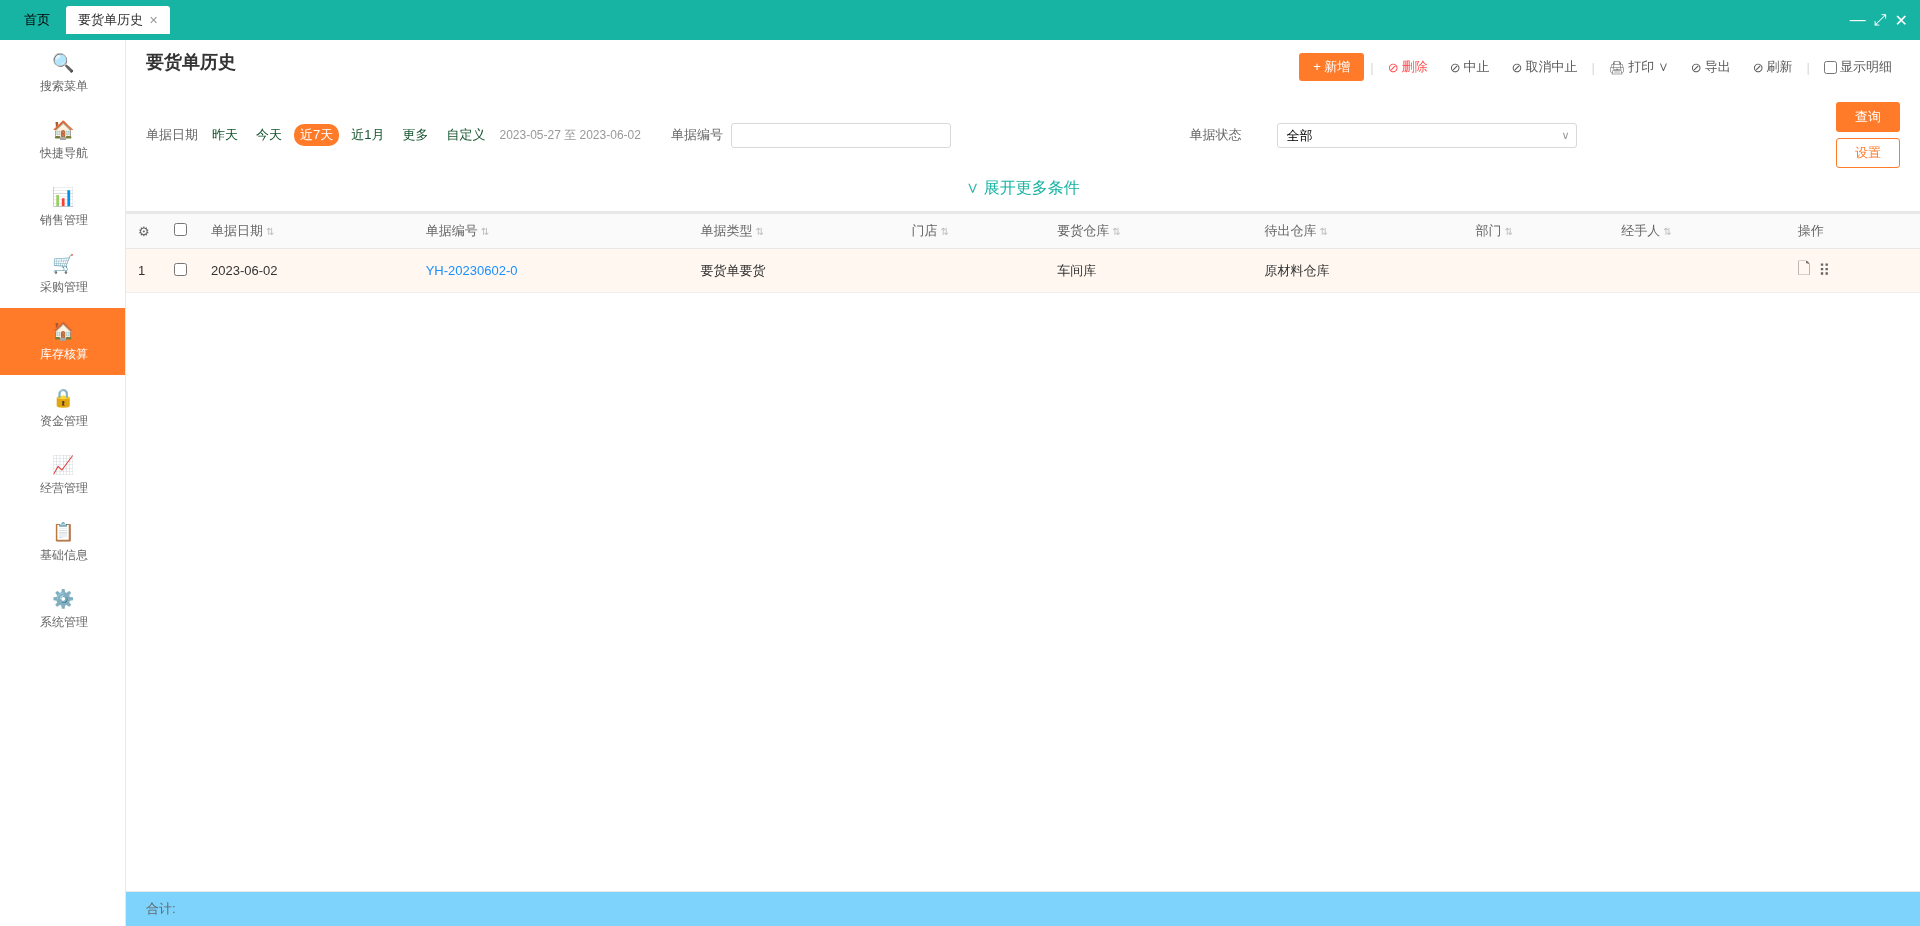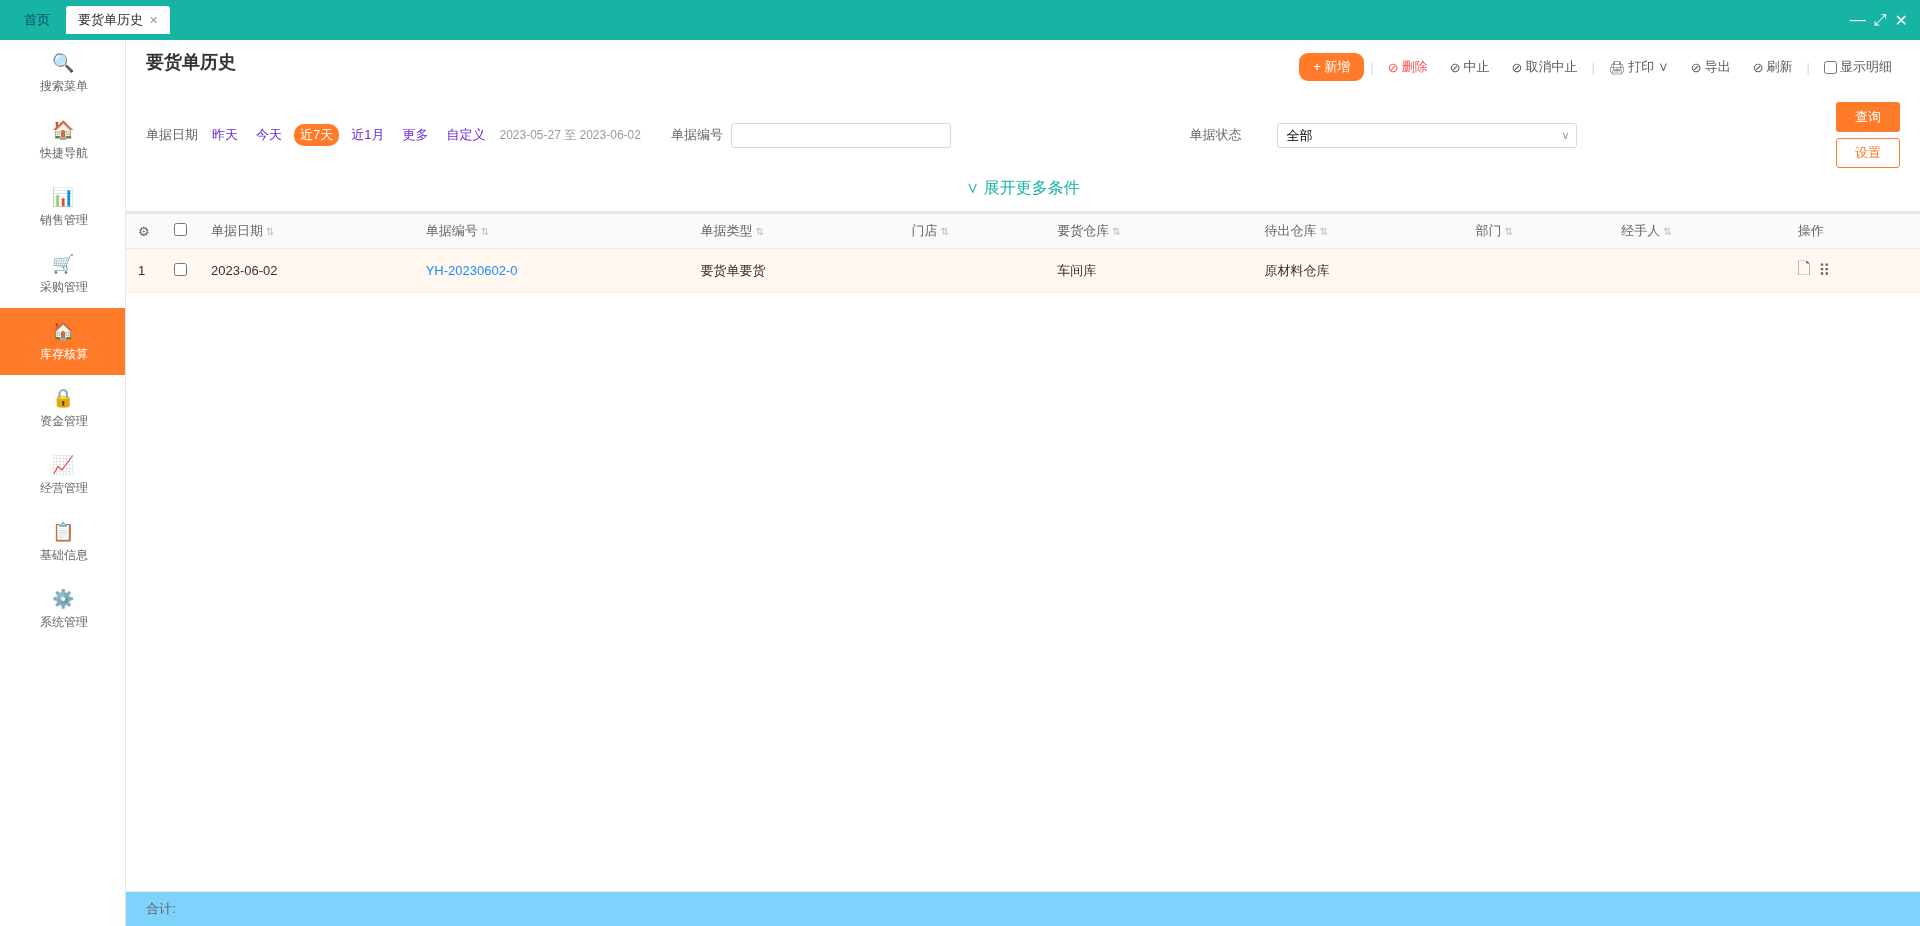--- a/index.html
+++ b/index.html
@@ -7,40 +7,40 @@
 
     
     .app-container { display: flex; flex-direction: column; width: 1920px; height: 926px; }
     .top-bar { height: 40px; background: #17b3a3; display: flex; align-items: center; padding: 0 12px; gap: 4px; flex-shrink: 0; }
     .main-area { display: flex; flex: 1; overflow: hidden; }
     .sidebar { width: 126px; background: #fff; display: flex; flex-direction: column; border-right: 1px solid #e8e8e8; flex-shrink: 0; }
     .content { flex: 1; display: flex; flex-direction: column; background: #f5f5f5; overflow: hidden; }
 
     
     .tab { display: flex; align-items: center; height: 28px; padding: 0 12px; border-radius: 3px 3px 0 0; font-size: 13px; cursor: pointer; gap: 6px; }
-    .tab.home { background: transparent; color: #0c4a6e; font-family: Liberation Serif, serif; }
+    .tab.home { background: transparent; color: #000000; font-family: Liberation Serif, serif; }
     .tab.active { background: #fff; color: #333; }
     .tab .close-btn { font-size: 11px; color: #999; cursor: pointer; }
     .top-bar-right { margin-left: auto; display: flex; align-items: center; gap: 8px; }
     .top-bar-icon { color: #fff; font-size: 16px; cursor: pointer; }
 
     
     .sidebar-item { display: flex; flex-direction: column; align-items: center; justify-content: center; padding: 12px 0; cursor: pointer; color: #666; font-size: 12px; gap: 4px; border-left: 3px solid transparent; }
     .sidebar-item.active { background: #ff7b2a; color: #fff; border-left-color: #ff7b2a; }
     .sidebar-item .icon { font-size: 18px; }
     .page-title { font-size: 18px; font-weight: bold; color: #333; padding-bottom: 10px; }
     .toolbar-btn { display: flex; align-items: center; gap: 3px; font-size: 13px; cursor: pointer; color: #595959; padding: 4px 8px; border-radius: 3px; }
-    .toolbar-btn.primary { background: #ff7b2a; color: #fff; border: none; padding: 5px 14px; border-radius: 9px; }
+    .toolbar-btn.primary { background: #ff7b2a; color: #fff; border: none; padding: 5px 14px; border-radius: 3px; }
     .toolbar-btn.danger { color: #ff4d4f; }
 
     
     .filter-area { background: #fff; padding: 12px 20px; border-bottom: 1px solid #e8e8e8; }
     .filter-label { color: #666; font-size: 13px; white-space: nowrap; }
     .date-btns { display: flex; align-items: center; gap: 6px; }
-    .date-btn { font-size: 13px; cursor: pointer; color: #6d28d9; padding: 2px 6px; border-radius: 3px; }
+    .date-btn { font-size: 13px; cursor: pointer; color: #14532d; padding: 2px 6px; border-radius: 3px; }
     .date-btn.active { background: #ff7b2a; color: #fff; border-radius: 10px; }
     .date-range { font-size: 12px; color: #999; }
     .filter-input { border: 1px solid #d9d9d9; border-radius: 3px; padding: 4px 8px; font-size: 13px; width: 200px; outline: none; }
     .filter-select { border: 1px solid #d9d9d9; border-radius: 3px; padding: 4px 8px; font-size: 13px; width: 200px; background: #fff; outline: none; appearance: none; }
     .select-wrapper { position: relative; display: inline-block; margin-left: 28px; }
     .select-arrow { position: absolute; right: 8px; top: 50%; transform: translateY(-50%); color: #999; pointer-events: none; font-size: 11px; }
     .expand-btn { display: flex; align-items: center; gap: 4px; color: #17b3a3; cursor: pointer; font-size: 16px; }
 
     
     .table-container { flex: 1; background: #fff; margin: 0; overflow: auto; }

